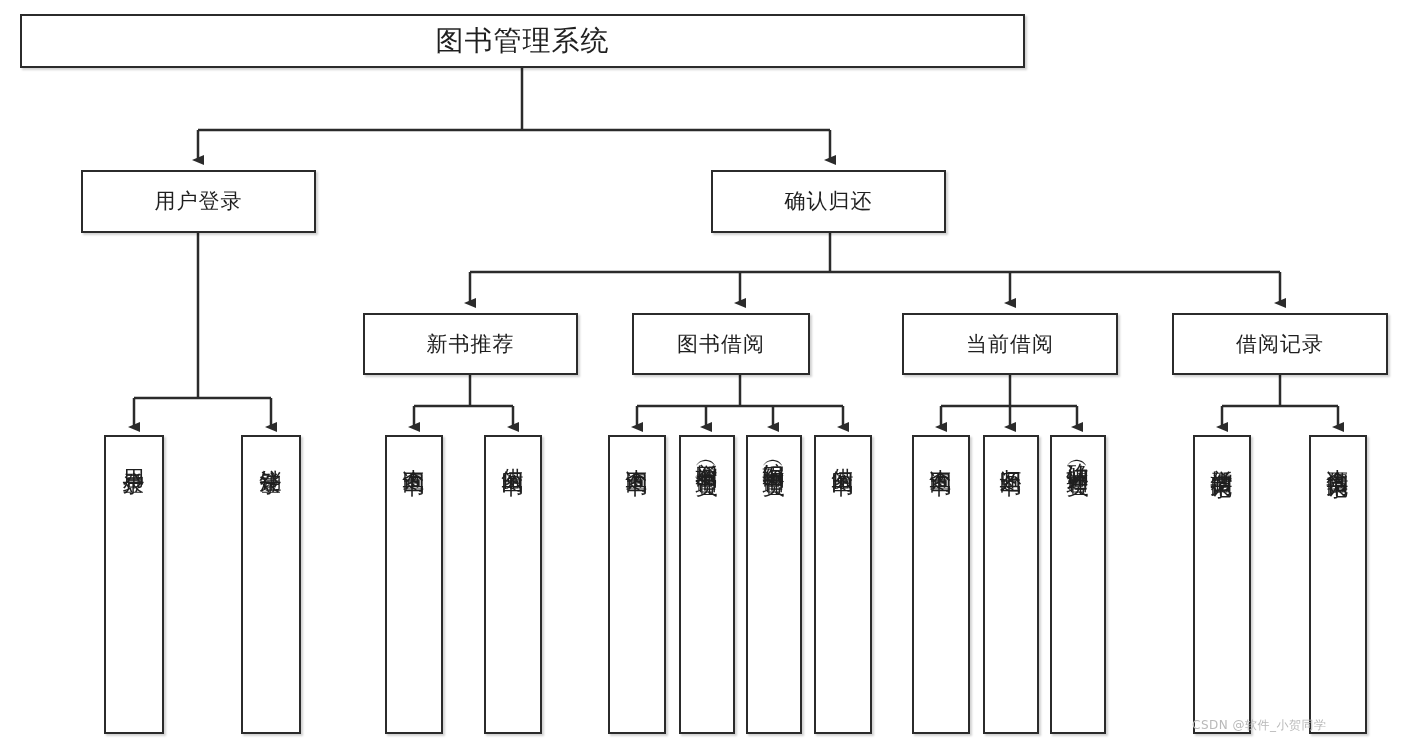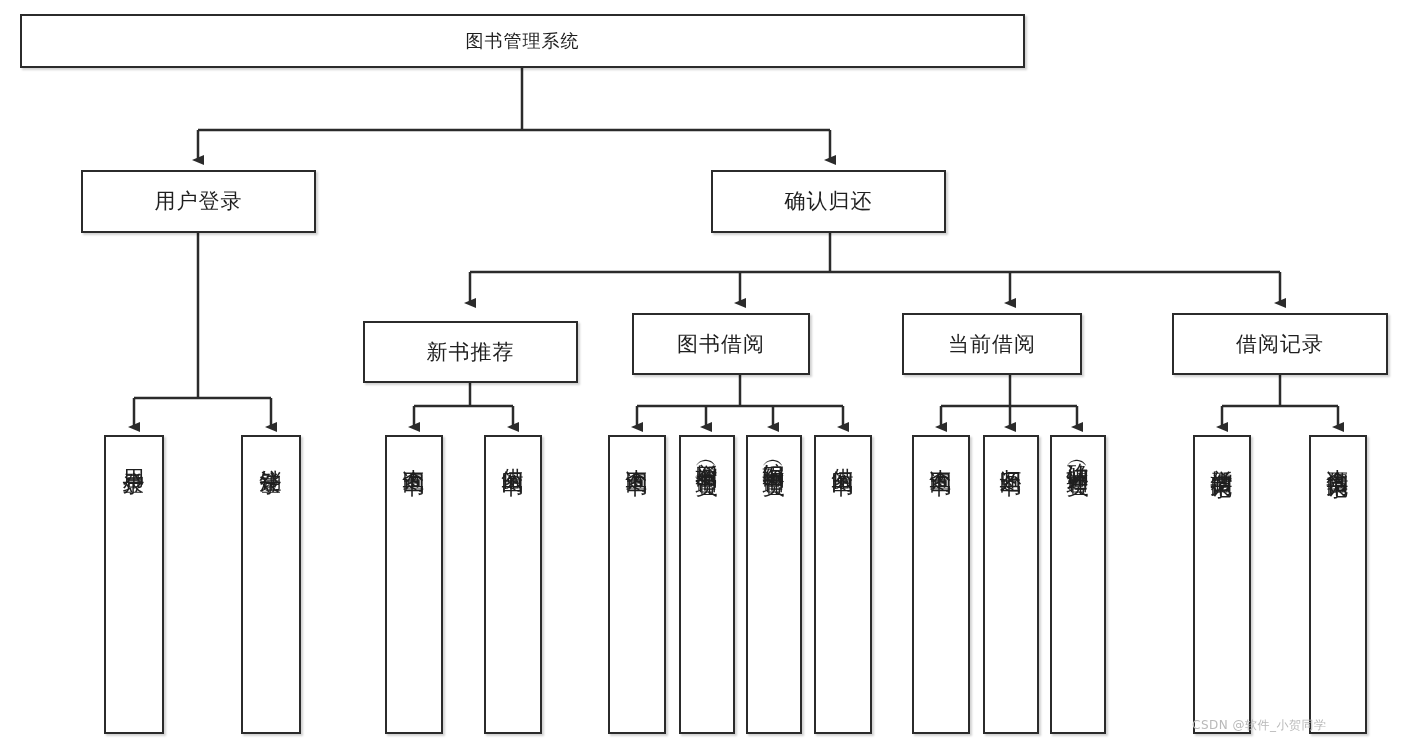--- a/index.html
+++ b/index.html
@@ -33,21 +33,21 @@
     box-shadow:2px 2px 2px rgba(0,0,0,0.18);
   }
   .node .label{
     font-size:21px;
     line-height:1.18;
     letter-spacing:1px;
     color:#1f1f1f;
     text-align:center;
     white-space:nowrap;
   }
-  .node.root .label{font-size:18px;}
+  .node.root .label{font-size:28px;}
   .node.level2 .label,.node.level3 .label{font-size:21px;}
   
   .node.leaf{
     align-items:flex-start;
     justify-content:center;
     padding-top:14px;
   }
   .node.leaf .label{
     writing-mode:vertical-rl;
     text-orientation:upright;
@@ -126,27 +126,27 @@
     <span class="label">图书管理系统</span>
   </div>
 
   <div class="node level2" style="left:81px;top:170px;width:235px;height:63px;">
     <span class="label">用户登录</span>
   </div>
   <div class="node level2" style="left:711px;top:170px;width:235px;height:63px;">
     <span class="label">确认归还</span>
   </div>
 
-  <div class="node level3" style="left:363px;top:313px;width:215px;height:62px;margin-top:8px;">
+  <div class="node level3" style="left:363px;top:313px;width:215px;height:62px;">
     <span class="label">新书推荐</span>
   </div>
   <div class="node level3" style="left:632px;top:313px;width:178px;height:62px;">
     <span class="label">图书借阅</span>
   </div>
-  <div class="node level3" style="left:902px;top:313px;width:180px;height:62px;">
+  <div class="node level3" style="left:902px;top:313px;width:216px;height:62px;">
     <span class="label">当前借阅</span>
   </div>
   <div class="node level3" style="left:1172px;top:313px;width:216px;height:62px;">
     <span class="label">借阅记录</span>
   </div>
 
   <div class="node leaf" style="left:104px;top:435px;width:60px;height:299px;">
     <span class="label">用户登录</span>
   </div>
   <div class="node leaf" style="left:241px;top:435px;width:60px;height:299px;">

